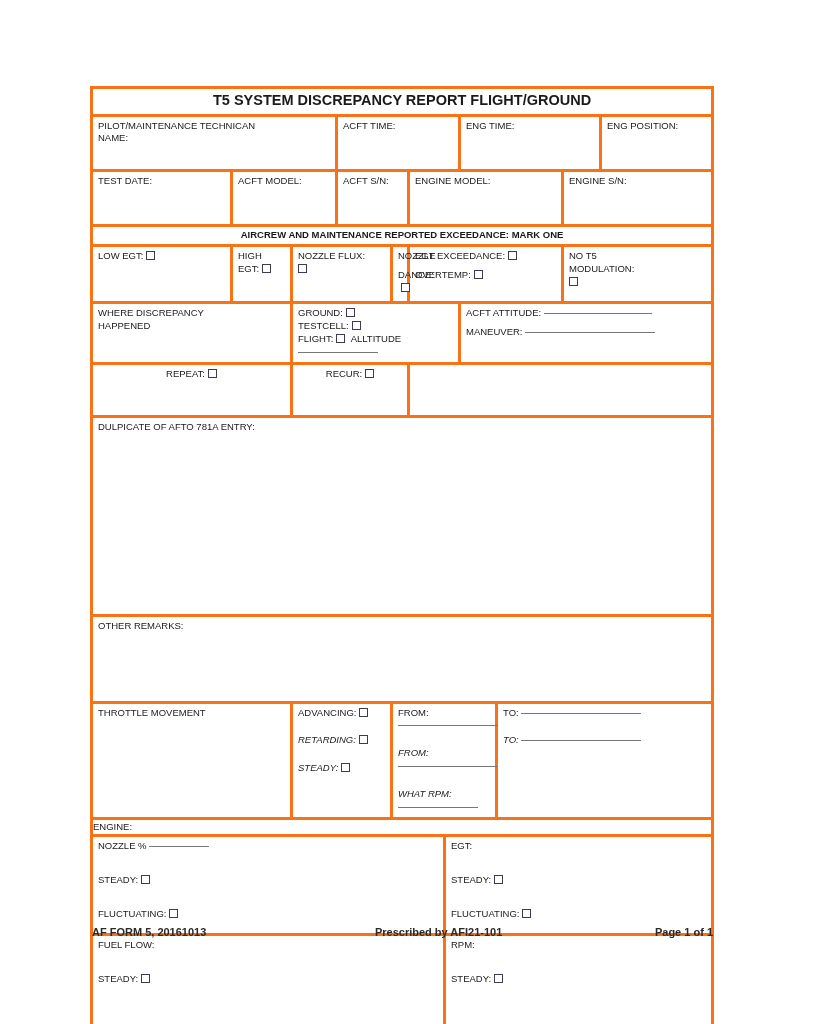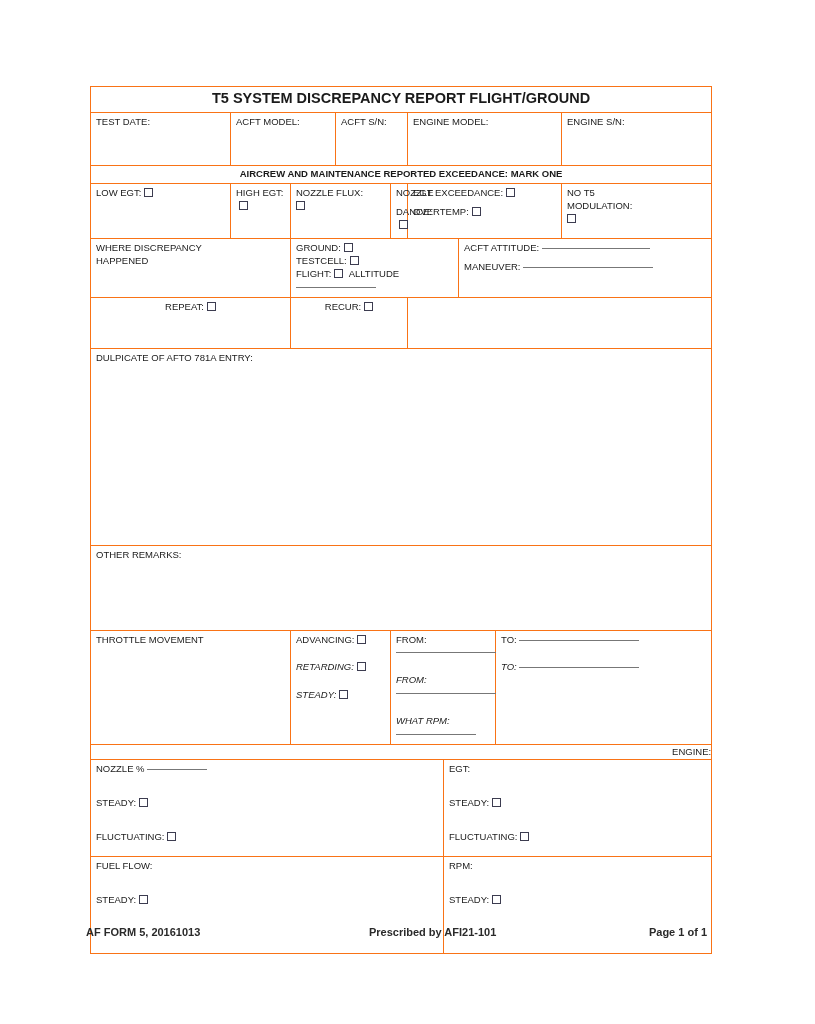--- a/index.html
+++ b/index.html
@@ -22,41 +22,41 @@
     top: 86px;
     width: 621px;
   }
 
   table.form {
     width: 621px;
     border-collapse: collapse;
     table-layout: fixed;
   }
   table.form td {
-    border: 1px solid #f97316;
+    border: 3px solid #f97316;
     vertical-align: top;
     padding: 3px 5px 3px 5px;
     font-size: 9.5px;
     line-height: 1.35;
     color: #1a1a1a;
   }
 
   .banner {
     text-align: center;
     font-weight: bold;
     font-size: 13.5px;
     letter-spacing: 0px;
     padding: 2px 0 3px 0 !important;
     color: #000000;
   }
   .banner.big {
     font-size: 14.5px;
   }
   .engine-band {
-    text-align: right;
+    text-align: left;
     font-size: 9.5px;
     padding: 1px 0 1px 0 !important;
   }
 
   .h50  { height: 50px; }
   .h44  { height: 44px; }
   .h46  { height: 46px; }
   .h48  { height: 48px; }
   .h190 { height: 190px; }
   .h84  { height: 84px; }
@@ -89,21 +89,21 @@
   .ln { display: block; }
   .sp6  { margin-top: 6px; }
   .sp14 { margin-top: 15px; font-style: italic; }
   .sp20 { margin-top: 21px; }
 
   .ctr { text-align: center; margin-top: 40px; }
 
   
   .footer {
     position: absolute;
-    left: 86px;
+    left: 92px;
     top: 926px;
     width: 621px;
     display: flex;
     justify-content: space-between;
     font-size: 11px;
     font-weight: bold;
     color: #2a2a2a;
   }
   .footer .mid { margin-left: 16px; }
 </style>
@@ -130,20 +130,35 @@
       <col style="width:32px">
       <col style="width:80px">
     </colgroup>
 
     <tbody>
         <tr>
       <td class="banner big" colspan="16">T5 SYSTEM DISCREPANCY REPORT FLIGHT/GROUND</td>
     </tr>
 
 
+    <tr>
+      <td class="h46" colspan="5">
+        <span class="ln">PILOT/MAINTENANCE TECHNICAN</span>
+        <span class="ln">NAME:</span>
+      </td>
+      <td class="h46" colspan="5">
+        <span>ACFT TIME:</span>
+      </td>
+      <td class="h46" colspan="4">
+        <span>ENG TIME:</span>
+      </td>
+      <td class="h46" colspan="2">
+        <span>ENG POSITION:</span>
+      </td>
+    </tr>
 
     <tr>
       <td class="h46" colspan="2">
         <span>TEST DATE:</span>
       </td>
       <td class="h46" colspan="3">
         <span>ACFT MODEL:</span>
       </td>
       <td class="h46" colspan="3">
         <span>ACFT S/N:</span>

